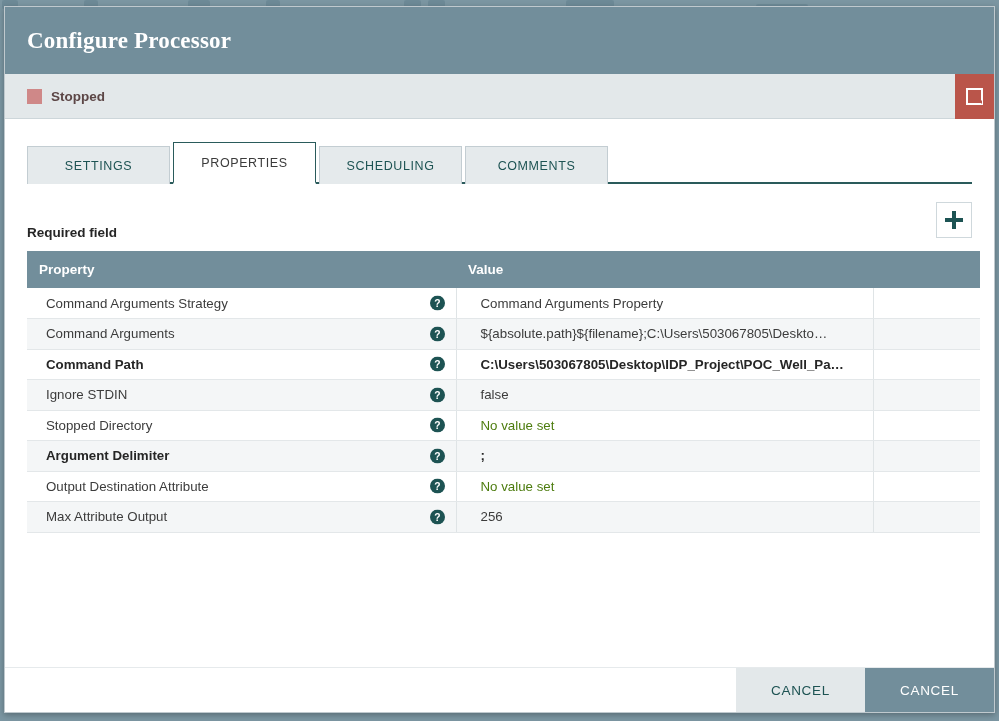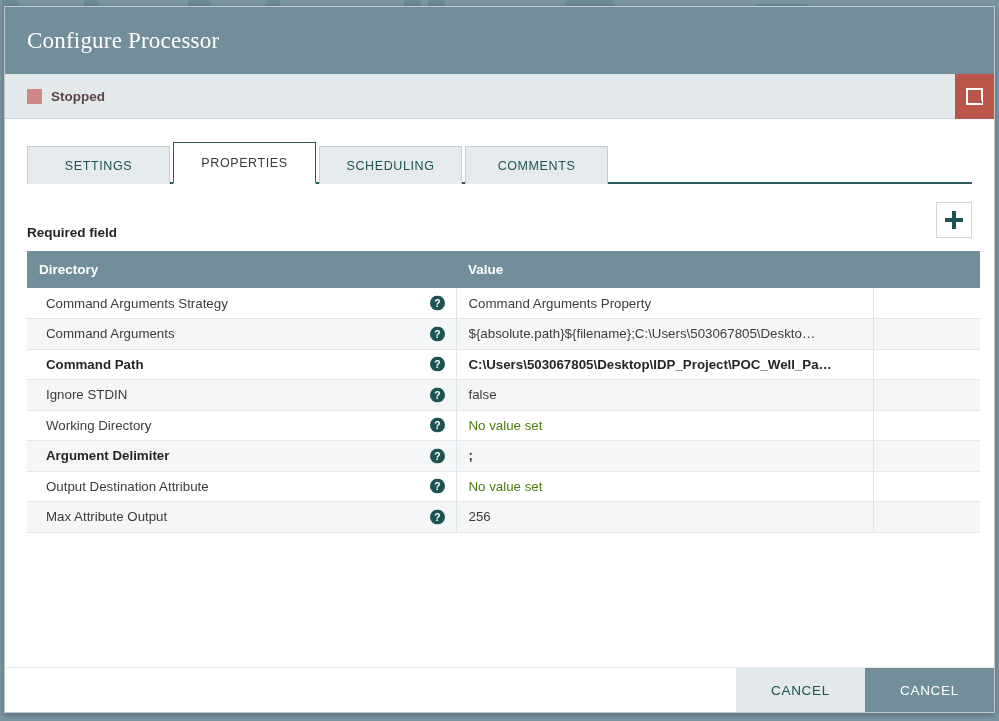--- a/index.html
+++ b/index.html
@@ -46,21 +46,21 @@
     height: 67px;
     background: #728e9b;
     flex: 0 0 auto;
     display: flex;
     align-items: center;
     padding: 0 0 0 22px;
   }
   #dialog-title {
     color: #ffffff;
     font-size: 23px;
-    font-weight: normal;
+    font-weight: bold;
     font-family: "Liberation Serif", serif;
     letter-spacing: .2px;
   }
 
   
   #status-bar {
     height: 45px;
     background: #e3e8ea;
     border-bottom: 1px solid #cdd6da;
     flex: 0 0 auto;
@@ -198,21 +198,21 @@
     white-space: nowrap;
     overflow: hidden;
   }
   #property-table tbody td.cell-property {
     border-right: 1px solid #dfe4e6;
     position: relative;
     padding-right: 34px;
   }
   #property-table tbody td.cell-value {
     border-right: 1px solid #dfe4e6;
-    padding-left: 12px;
+    padding-left: 24px;
   }
   #property-table tbody td.cell-extra {
     padding: 0;
   }
   tr.required td.cell-property .prop-name,
   tr.required td.cell-value .val-text { font-weight: bold; color: #262626; }
   .val-text.unset { color: #4d7c0f; }
 
   .help-icon {
     position: absolute;
@@ -295,21 +295,21 @@
     </div>
 
     <table id="property-table">
       <colgroup>
         <col class="col-property">
           <col class="col-value">
           <col class="col-extra">
       </colgroup>
       <thead>
         <tr>
-          <th>Directory</th>
+          <th>Property</th>
           <th>Value</th>
           <th></th>
         </tr>
       </thead>
       <tbody id="property-table-body">
           <tr class="odd">
             <td class="cell-property"><span class="prop-name">Command Arguments Strategy</span><svg class="help-icon" width="15" height="15" viewBox="0 0 16 16">
                 <circle cx="8" cy="8" r="8" fill="#1d5353"></circle>
                 <text x="8" y="12" text-anchor="middle" font-size="11" font-weight="bold" font-family="&quot;Liberation Sans&quot;, sans-serif" fill="#ffffff">?</text>
               </svg></td>
@@ -334,21 +334,21 @@
           </tr>
           <tr class="even">
             <td class="cell-property"><span class="prop-name">Ignore STDIN</span><svg class="help-icon" width="15" height="15" viewBox="0 0 16 16">
                 <circle cx="8" cy="8" r="8" fill="#1d5353"></circle>
                 <text x="8" y="12" text-anchor="middle" font-size="11" font-weight="bold" font-family="&quot;Liberation Sans&quot;, sans-serif" fill="#ffffff">?</text>
               </svg></td>
             <td class="cell-value"><span class="val-text">false</span></td>
             <td class="cell-extra"></td>
           </tr>
           <tr class="odd">
-            <td class="cell-property"><span class="prop-name">Working Directory</span><svg class="help-icon" width="15" height="15" viewBox="0 0 16 16">
+            <td class="cell-property"><span class="prop-name">Stopped Directory</span><svg class="help-icon" width="15" height="15" viewBox="0 0 16 16">
                 <circle cx="8" cy="8" r="8" fill="#1d5353"></circle>
                 <text x="8" y="12" text-anchor="middle" font-size="11" font-weight="bold" font-family="&quot;Liberation Sans&quot;, sans-serif" fill="#ffffff">?</text>
               </svg></td>
             <td class="cell-value"><span class="val-text unset">No value set</span></td>
             <td class="cell-extra"></td>
           </tr>
           <tr class="even required">
             <td class="cell-property"><span class="prop-name">Argument Delimiter</span><svg class="help-icon" width="15" height="15" viewBox="0 0 16 16">
                 <circle cx="8" cy="8" r="8" fill="#1d5353"></circle>
                 <text x="8" y="12" text-anchor="middle" font-size="11" font-weight="bold" font-family="&quot;Liberation Sans&quot;, sans-serif" fill="#ffffff">?</text>

